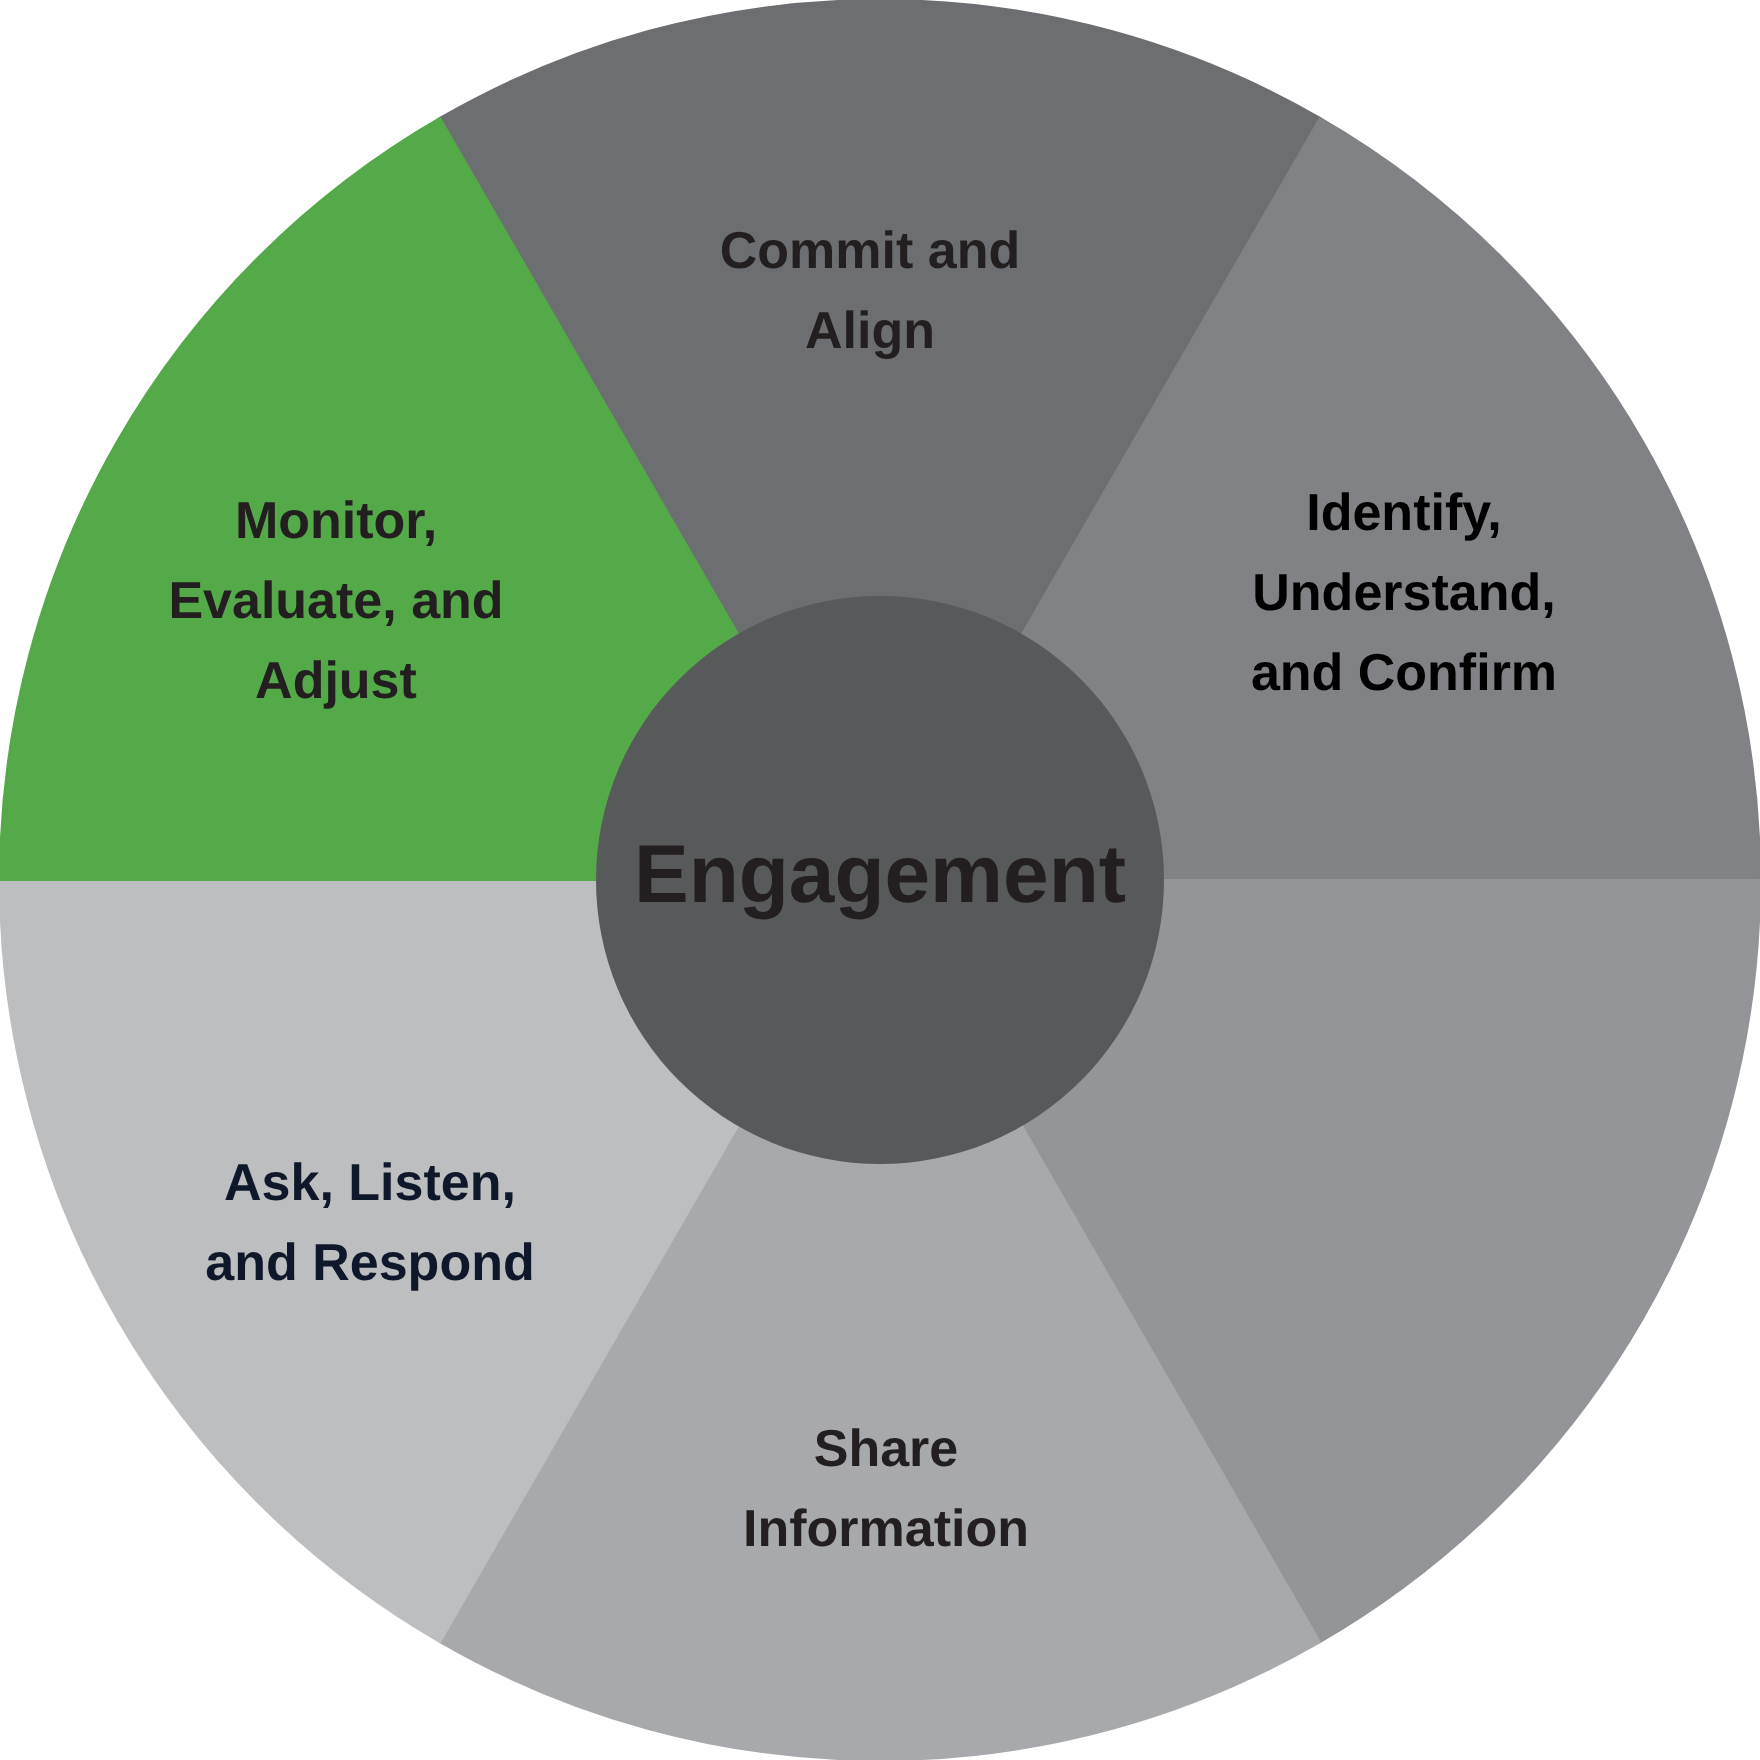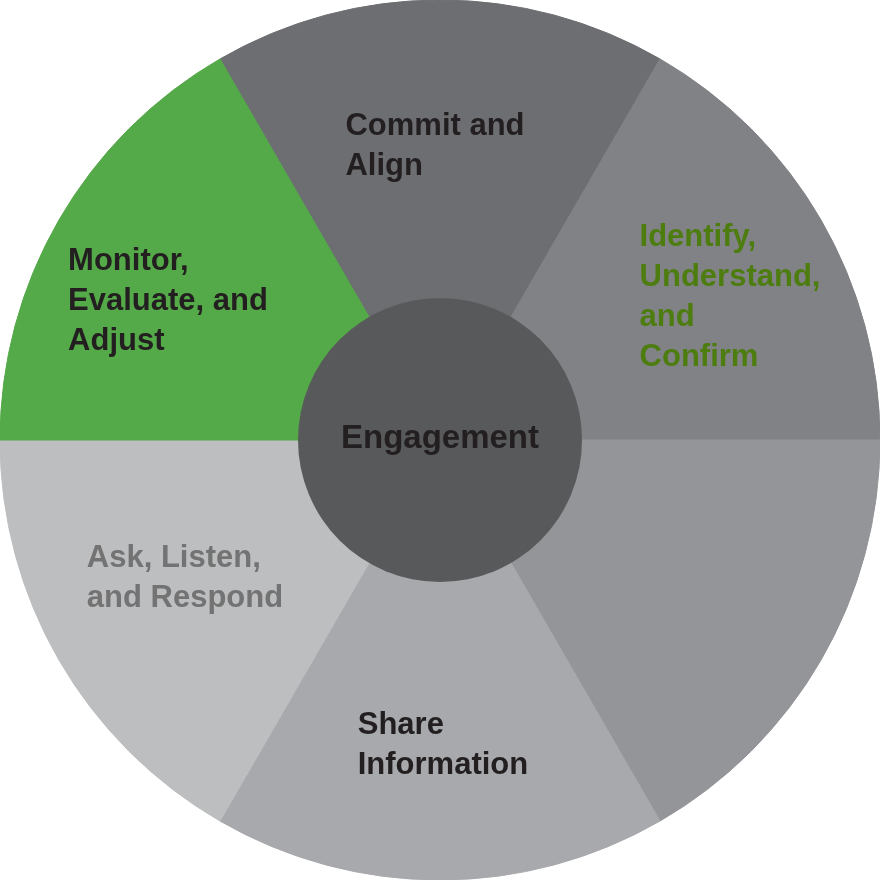--- a/index.html
+++ b/index.html
@@ -21,34 +21,34 @@
     left: 0;
     top: 0;
     width: 880px;
     height: 880px;
     display: block;
   }
   .seg-label {
     position: absolute;
     transform: translate(-50%, -50%);
     white-space: pre-line;
-    text-align: left;
+    text-align: center;
     font-weight: 700;
-    font-size: 31px;
+    font-size: 26px;
     line-height: 40px;
     color: #231F20;
     letter-spacing: 0;
     pointer-events: none;
   }
   .center-label {
     position: absolute;
     transform: translate(-50%, -50%);
     text-align: center;
     font-weight: 700;
-    font-size: 33px;
+    font-size: 41px;
     line-height: 44px;
     color: #231F20;
     white-space: nowrap;
     pointer-events: none;
   }
   
   .pos-top         { left: 435px; top: 145px; }
   .pos-upper-right { left: 702px; top: 296px; }
   .pos-lower-right { left: 696px; top: 579px; }
   .pos-bottom      { left: 443px; top: 744px; }
@@ -69,29 +69,29 @@
     <path class="wedge" d="M 440 440 L 660 821.05 A 440 440 0 0 1 220 821.05 Z" fill="#A7A9AC" stroke="#A7A9AC" stroke-width="1"></path>
     <path class="wedge" d="M 440 440 L 220 821.05 A 440 440 0 0 1 0 440 Z" fill="#BCBEC0" stroke="#BCBEC0" stroke-width="1"></path>
     <path class="wedge" d="M 440 440 L 0 440 A 440 440 0 0 1 220 58.95 Z" fill="#54A948" stroke="#54A948" stroke-width="1"></path>
 
     <circle cx="440" cy="440" r="142" fill="#58595B"></circle>
   </svg>
 
   <div class="seg-label pos-top" style="color: rgb(35, 31, 32);">Commit and
 Align</div>
 
-  <div class="seg-label pos-upper-right" style="color: #4d7c0f; margin-left: 28px;">Identify,
+  <div class="seg-label pos-upper-right" style="color: #000000;">Identify,
 Understand,
 and Confirm</div>
 
 
   <div class="seg-label pos-bottom" style="color: rgb(35, 31, 32);">Share
 Information</div>
 
-  <div class="seg-label pos-lower-left" style="color: #737373;">Ask, Listen,
+  <div class="seg-label pos-lower-left" style="color: #0f172a; margin-top: 34px;">Ask, Listen,
 and Respond</div>
 
   <div class="seg-label pos-upper-left" style="color: rgb(35, 31, 32);">Monitor,
 Evaluate, and
 Adjust</div>
 
   <div class="center-label pos-center" style="color: rgb(35, 31, 32);">Engagement</div>
 
 </div>
 

